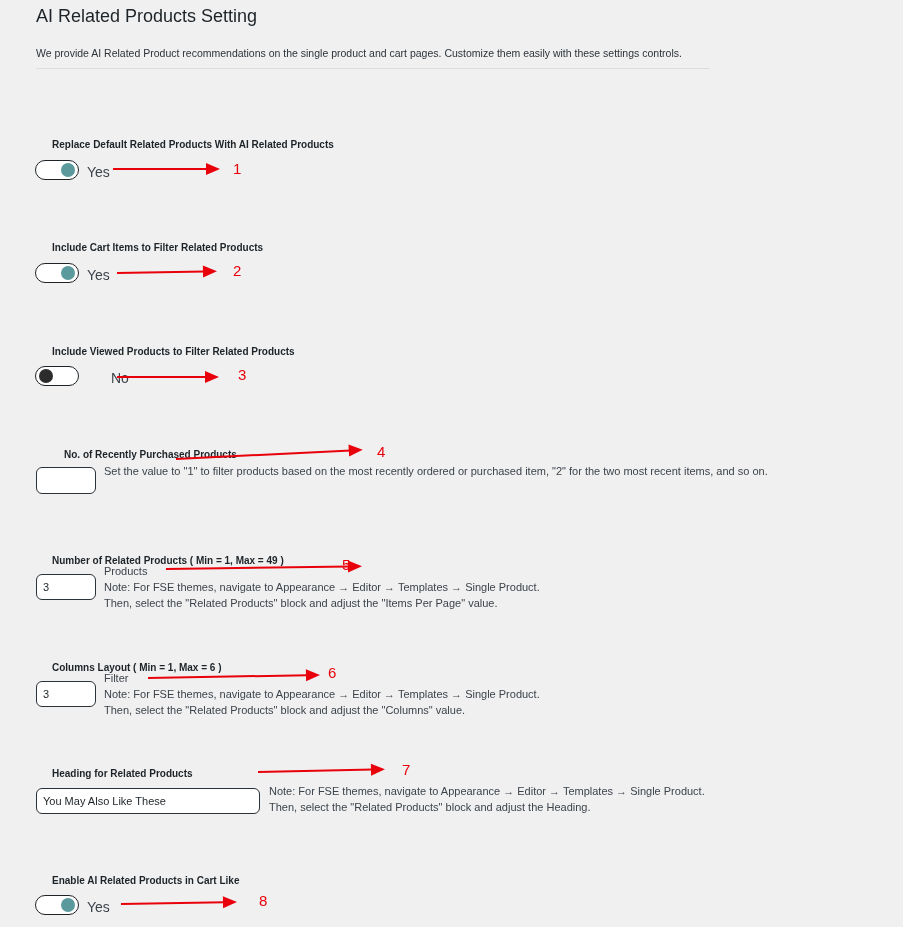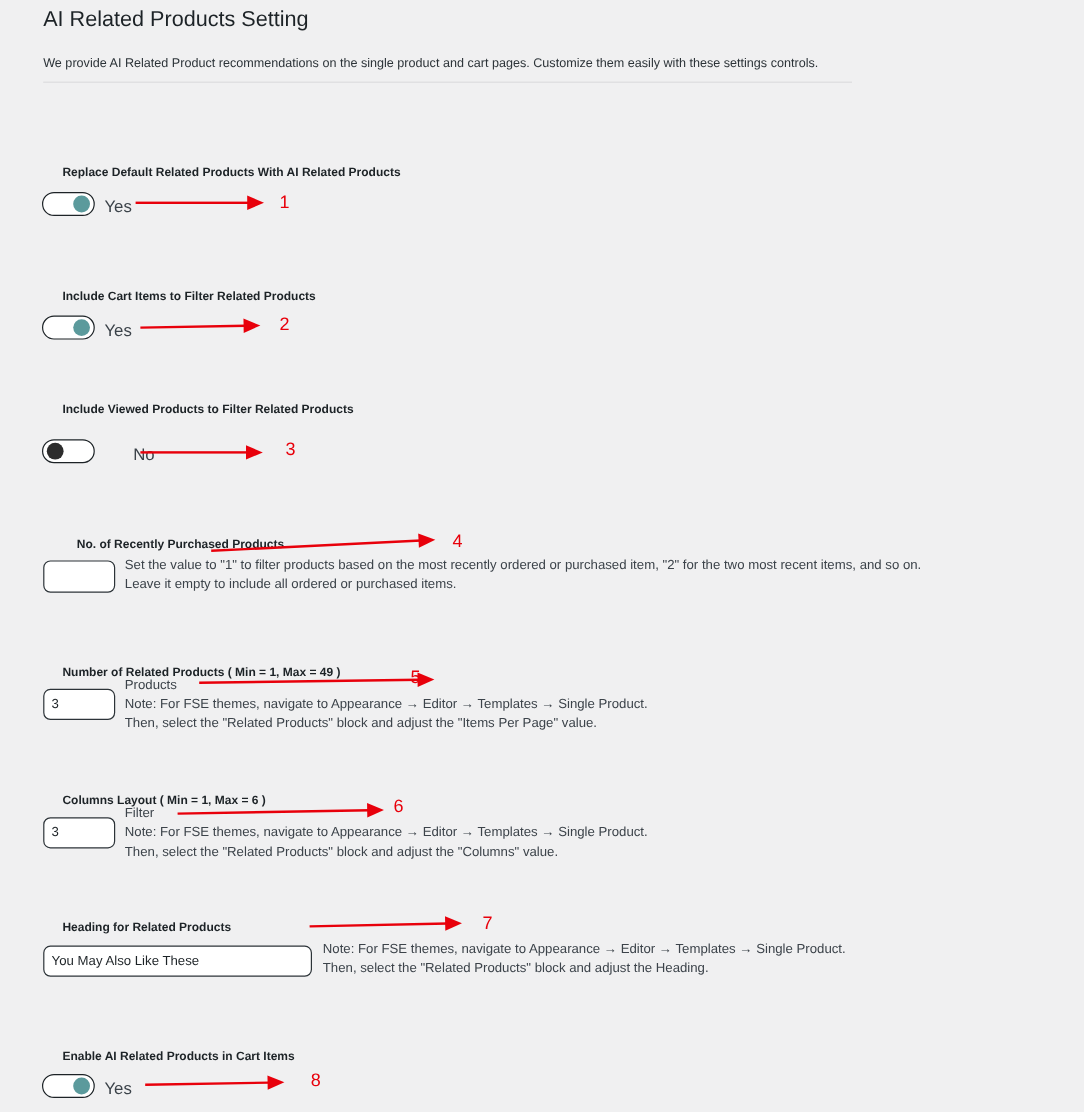--- a/index.html
+++ b/index.html
@@ -76,33 +76,32 @@
 
 <div>
   <h3 class="section-title" style="top:226px;">Include Cart Items to Filter Related Products</h3>
   <div class="toggle on" style="top:263px;">
     <span class="knob"></span>
   </div>
   <span class="toggle-label" style="top:267px;">Yes</span>
 </div>
 
 <div>
-  <h3 class="section-title" style="top:320px;">Include Viewed Products to Filter Related Products</h3>
+  <h3 class="section-title" style="top:330px;">Include Viewed Products to Filter Related Products</h3>
   <div class="toggle off" style="top:366px;">
     <span class="knob"></span>
   </div>
   <span class="toggle-label" style="top:370px;padding-left:24px;">No</span>
 </div>
 
 <div>
   <h3 class="section-title" style="top:433px;padding-left:12px;">No. of Recently Purchased Products</h3>
   <input class="input-box" style="top: 467px; width: 60px; height: 27px;" type="text" value="">
   <div class="help" style="left:104px; top:463px;">
     <div>Set the value to "1" to filter products based on the most recently ordered or purchased item, "2" for the two most recent items, and so on.</div>
-    <div>Leave it empty to include all ordered or purchased items.</div>
   </div>
 </div>
 
 <div>
   <h3 class="section-title" style="top:539px;">Number of Related Products ( Min = 1, Max = 49 )</h3>
   <input class="input-box" style="top: 574px; width: 60px; height: 26px;" type="text" value="3">
   <div class="help" style="left:104px; top:563px;">
     <div>Products</div>
     <div>Note: For FSE themes, navigate to Appearance → Editor → Templates → Single Product.</div>
     <div>Then, select the "Related Products" block and adjust the "Items Per Page" value.</div>
@@ -122,21 +121,21 @@
 <div>
   <h3 class="section-title" style="top:752px;">Heading for Related Products</h3>
   <input class="input-box" style="top: 788px; width: 224px; height: 26px;" type="text" value="You May Also Like These">
   <div class="help" style="left:269px; top:783px;">
     <div>Note: For FSE themes, navigate to Appearance → Editor → Templates → Single Product.</div>
     <div>Then, select the "Related Products" block and adjust the Heading.</div>
   </div>
 </div>
 
 <div>
-  <h3 class="section-title" style="top:859px;">Enable AI Related Products in Cart Items</h3>
+  <h3 class="section-title" style="top:859px;">Enable AI Related Products in Cart Like</h3>
   <div class="toggle on" style="top:895px;">
     <span class="knob"></span>
   </div>
   <span class="toggle-label" style="top:899px;">Yes</span>
 </div>
 
 <div class="arrow" style="left:113px; top:168px; width:95px;"></div>
 <span class="anno-num" style="left:233px; top:160px;">1</span>
 
 <div class="arrow" style="left:117px; top:272px; width:88px; transform:rotate(-1deg);"></div>

